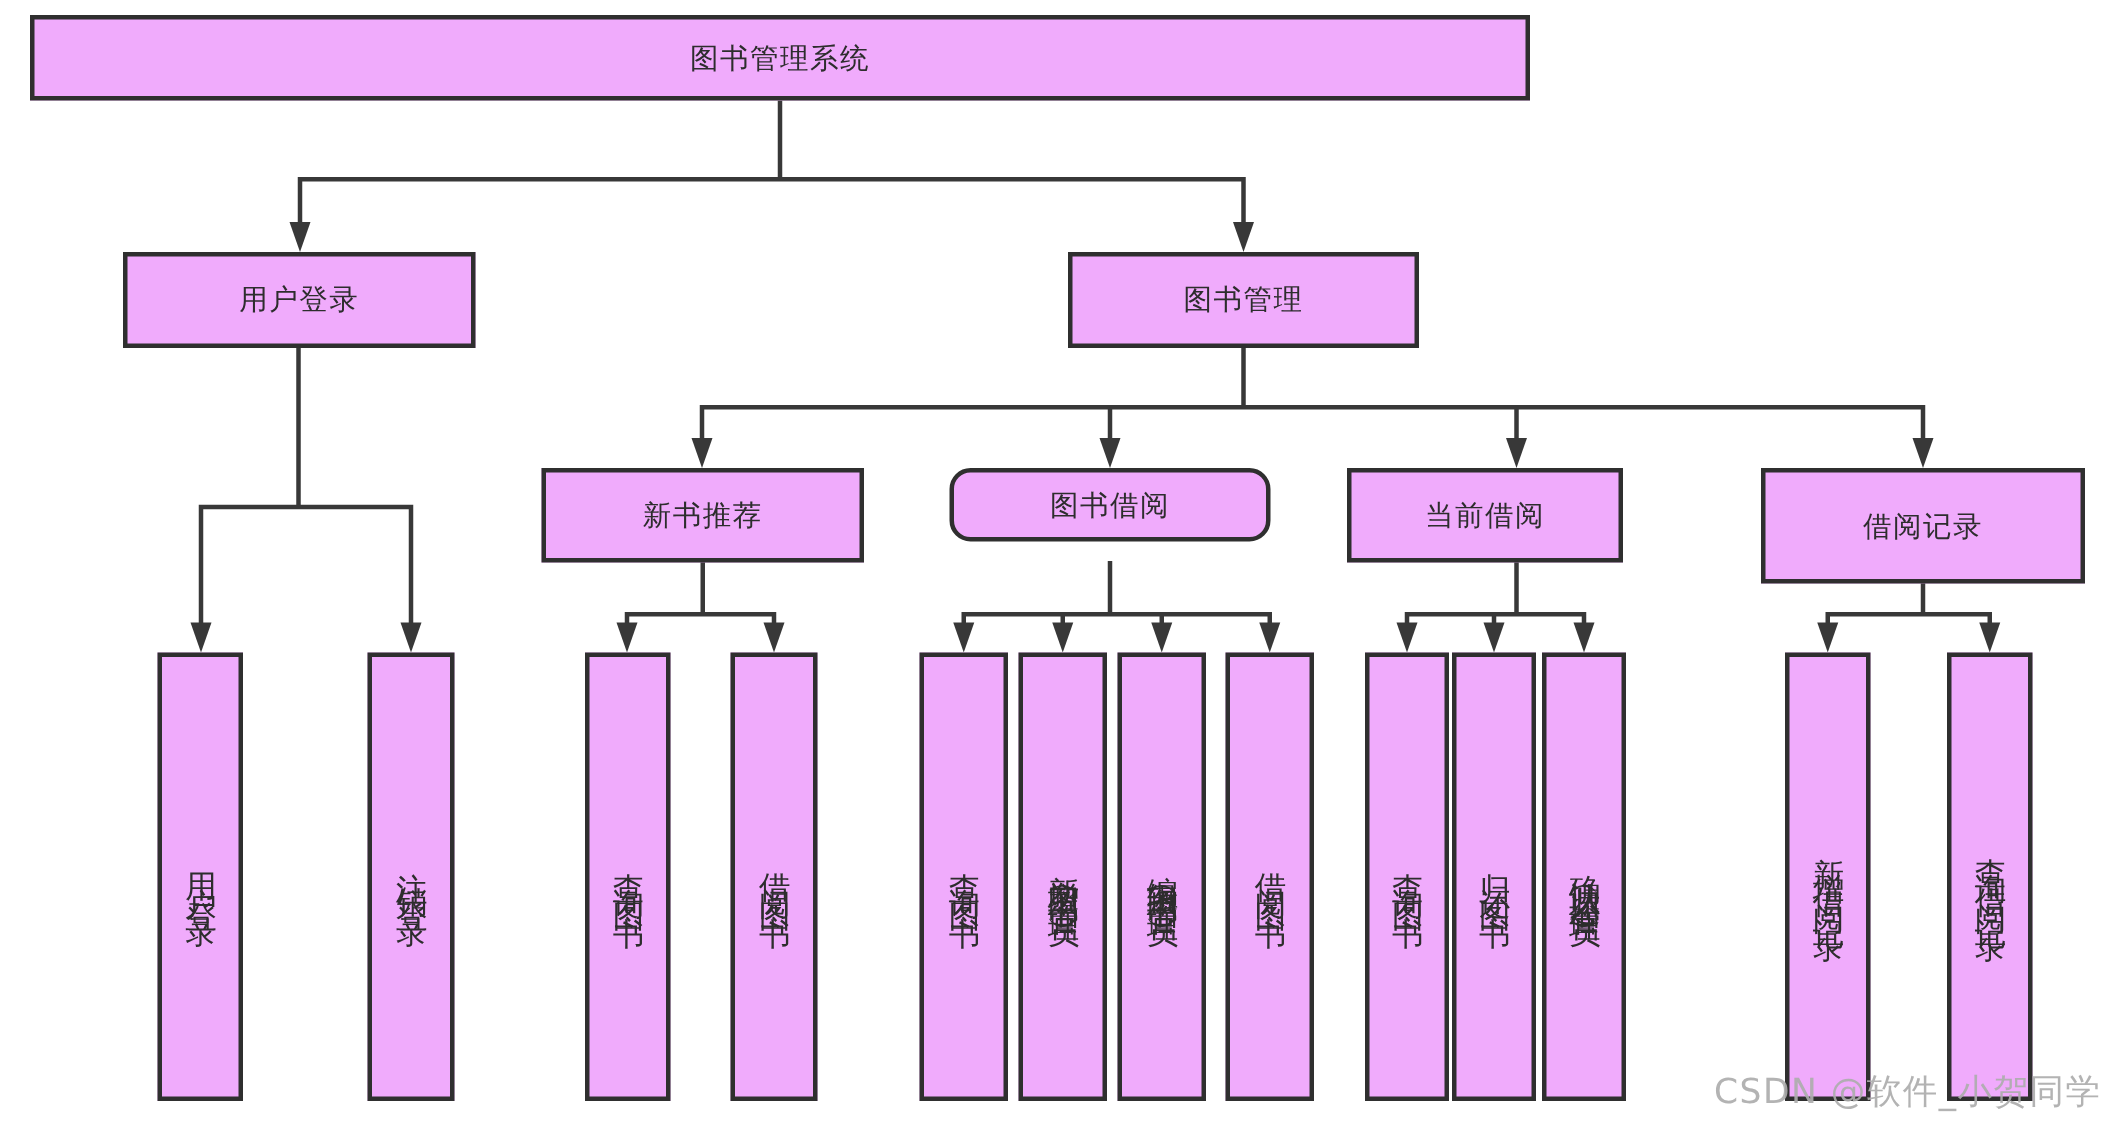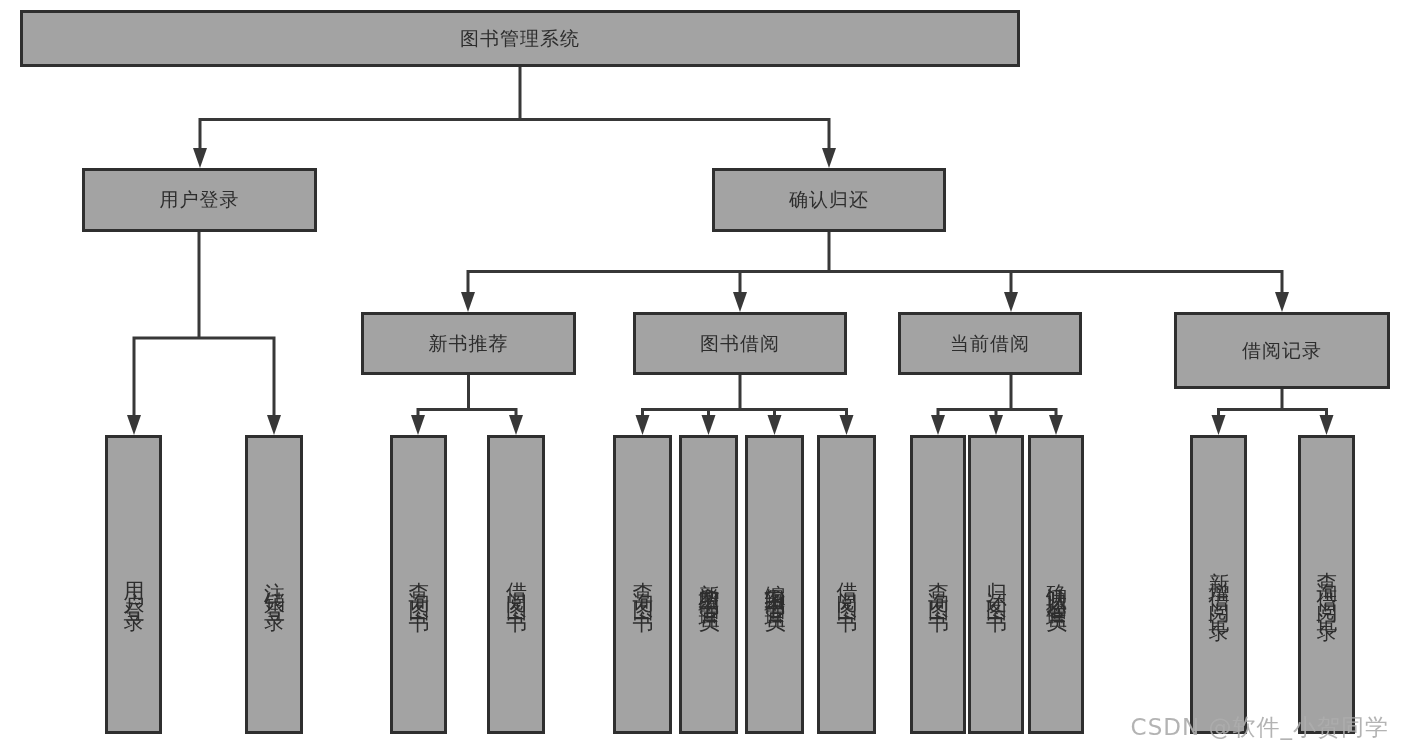--- a/index.html
+++ b/index.html
@@ -19,21 +19,21 @@
     position: absolute;
     left: 0; top: 0;
     width: 1405px;
     height: 747px;
     pointer-events: none;
   }
   .node {
     position: absolute;
     box-sizing: border-box;
     border: 3px solid #2f2f2f;
-    background: #a3a3a3;
+    background: #f0abfc;
     display: flex;
     align-items: center;
     justify-content: center;
     color: #2d2d2d;
     z-index: 2;
   }
   .hbox {
     font-size: 19px;
     letter-spacing: 1px;
     white-space: nowrap;
@@ -45,21 +45,21 @@
     line-height: 1;
     letter-spacing: 10px;
     color: #2d2d2d;
   }
   .leaf.long .vtext {
     letter-spacing: 4px;
   }
   .watermark {
     position: absolute;
     top: 712px;
-    right: 16px;
+    right: 4px;
     font-size: 23px;
     letter-spacing: 1px;
     color: rgba(173, 173, 173, 0.92);
     z-index: 5;
     white-space: nowrap;
   }
 </style>
 </head>
 <body>
 
@@ -106,27 +106,27 @@
   </svg>
 
   <div class="node hbox" style="left:20px; top:10px; width:1000px; height:57px;">
     <span>图书管理系统</span>
   </div>
 
   <div class="node hbox" style="left:82px; top:168px; width:235px; height:64px;">
     <span>用户登录</span>
   </div>
   <div class="node hbox" style="left:712px; top:168px; width:234px; height:64px;">
-    <span>确认归还</span>
+    <span>图书管理</span>
   </div>
 
   <div class="node hbox" style="left:361px; top:312px; width:215px; height:63px;text-align:center;">
     <span>新书推荐</span>
   </div>
-  <div class="node hbox" style="left:633px; top:312px; width:214px; height:63px;">
+  <div class="node hbox" style="left:633px; top:312px; width:214px; height:49px;border-radius:14px;">
     <span>图书借阅</span>
   </div>
   <div class="node hbox" style="left:898px; top:312px; width:184px; height:63px;">
     <span>当前借阅</span>
   </div>
   <div class="node hbox" style="left:1174px; top:312px; width:216px; height:77px;">
     <span>借阅记录</span>
   </div>
 
   <div class="node leaf" style="left:105px; top:435px; width:57px; height:299px;">

